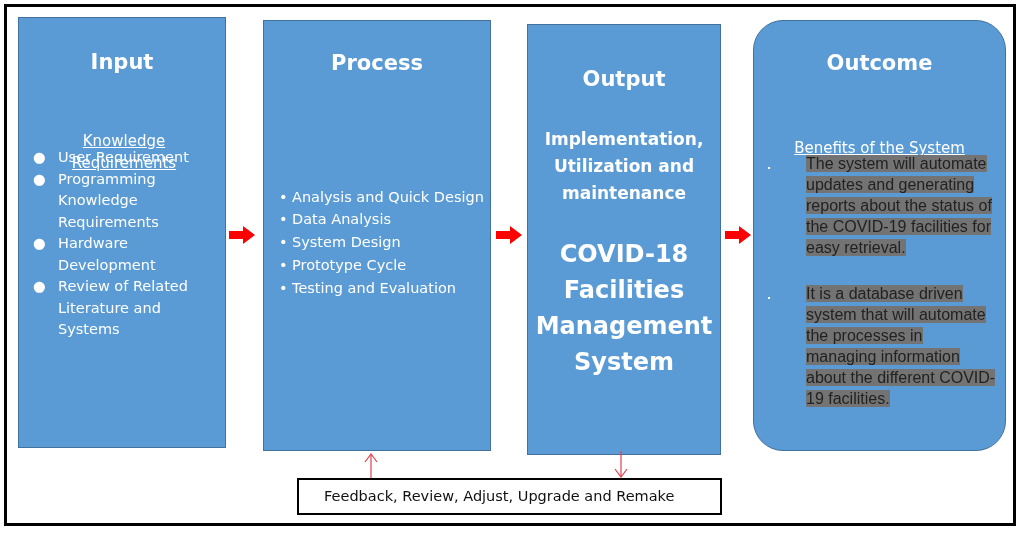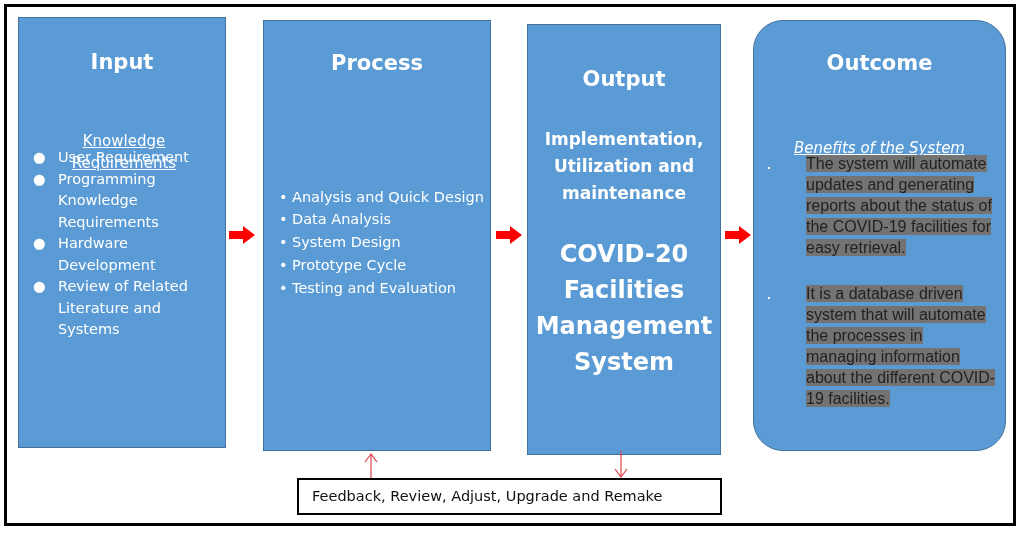--- a/index.html
+++ b/index.html
@@ -7,21 +7,21 @@
   .frame { position:absolute; left:4px; top:4px; width:1012px; height:522px; border:3px solid #000; box-sizing:border-box; }
   .box { position:absolute; background:#5b9bd5; border:1px solid #41719c; box-sizing:border-box; color:#fff; font-family:"DejaVu Sans", sans-serif; }
   .title { position:absolute; left:0; right:0; text-align:center; font-weight:bold; font-size:21px; }
   .subhead { text-align:center; text-decoration:underline; font-size:15px; line-height:22px;margin-top:28px; }
   ul.blist { margin:0; padding:0; list-style:none; }
   ul.blist li { position:relative; font-size:14.5px; line-height:21.5px; }
   .arrow { position:absolute; width:26px; height:18px; }
   .outcome-item { position:absolute; left:52px; width:190px; color:#222; font-family:"Liberation Sans", sans-serif; font-size:16px; line-height:21px; }
   .outcome-item span { background:#737373; box-decoration-break:clone; -webkit-box-decoration-break:clone; }
   .dot { position:absolute; left:14px; width:2px; height:2px; background:#fff; }
-  .feedback { position:absolute; left:297px; top:478px; width:425px; height:37px; border:2px solid #000; box-sizing:border-box; background:#fff; font-family:"DejaVu Sans", sans-serif; font-size:14.5px; line-height:33px; padding-left:13px; color:#111; }
+  .feedback { position:absolute; left:297px; top:478px; width:425px; height:37px; border:2px solid #000; box-sizing:border-box; background:#fff; font-family:"DejaVu Sans", sans-serif; font-size:14.5px; line-height:33px; padding-left:25px; color:#111; }
 </style>
 </head>
 <body>
 
 <div class="frame"></div>
 
 <div class="box" style="left:18px;top:17px;width:208px;height:431px;">
   <div class="title" style="top:32px;">Input</div>
   <div style="position:absolute;top:84px;left:40px;width:130px;">
     <div class="subhead">Knowledge Requirements</div>
@@ -49,30 +49,30 @@
   </ul>
 </div>
 
 <svg class="arrow" style="left:496px;top:226px;" viewBox="0 0 26 18">
   <polygon points="0,5 14,5 14,0 26,9 14,18 14,13 0,13" fill="#ff0000"></polygon>
 </svg>
 
 <div class="box" style="left:527px;top:24px;width:194px;height:431px;">
   <div class="title" style="top:42px;">Output</div>
   <div style="position:absolute;top:101px;left:10px;right:10px;text-align:center;font-weight:bold;font-size:17px;line-height:27px;">Implementation, Utilization and maintenance</div>
-  <div style="position:absolute;top:211px;left:6px;right:6px;text-align:center;font-weight:bold;font-size:24px;line-height:36px;">COVID-20 Facilities Management System</div>
+  <div style="position:absolute;top:211px;left:6px;right:6px;text-align:center;font-weight:bold;font-size:24px;line-height:36px;">COVID-18 Facilities Management System</div>
 </div>
 
 <svg class="arrow" style="left:725px;top:226px;" viewBox="0 0 26 18">
   <polygon points="0,5 14,5 14,0 26,9 14,18 14,13 0,13" fill="#ff0000"></polygon>
 </svg>
 
 <div class="box" style="left:753px;top:20px;width:253px;height:431px;border-radius:30px;">
   <div class="title" style="top:30px;">Outcome</div>
-  <div class="subhead" style="position:absolute;top:88px;left:0;right:0;font-style:italic;">Benefits of the System</div>
+  <div class="subhead" style="position:absolute;top:88px;left:0;right:0;">Benefits of the System</div>
   <div class="dot" style="top:146px;"></div>
   <div class="outcome-item" style="top:132px;">
     <span>The system will automate updates and generating reports about the status of the COVID-19 facilities for easy retrieval.</span>
   </div>
   <div class="dot" style="top:276px;"></div>
   <div class="outcome-item" style="top:262px;">
     <span>It is a database driven system that will automate the processes in managing information about the different COVID-19 facilities.</span>
   </div>
 </div>
 

